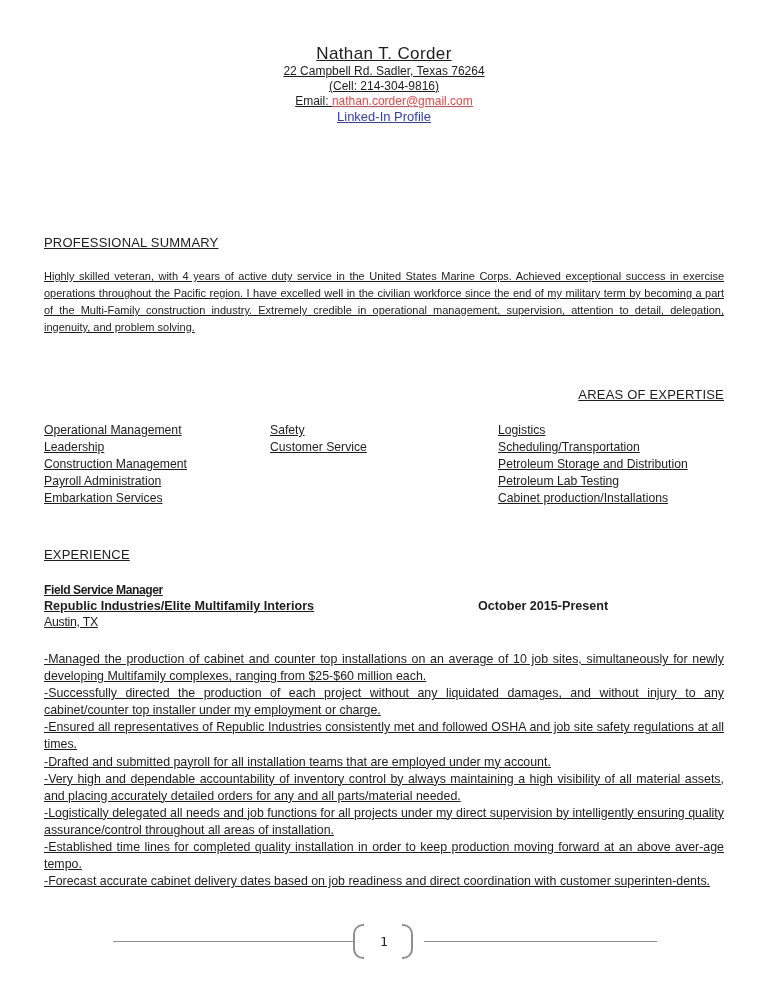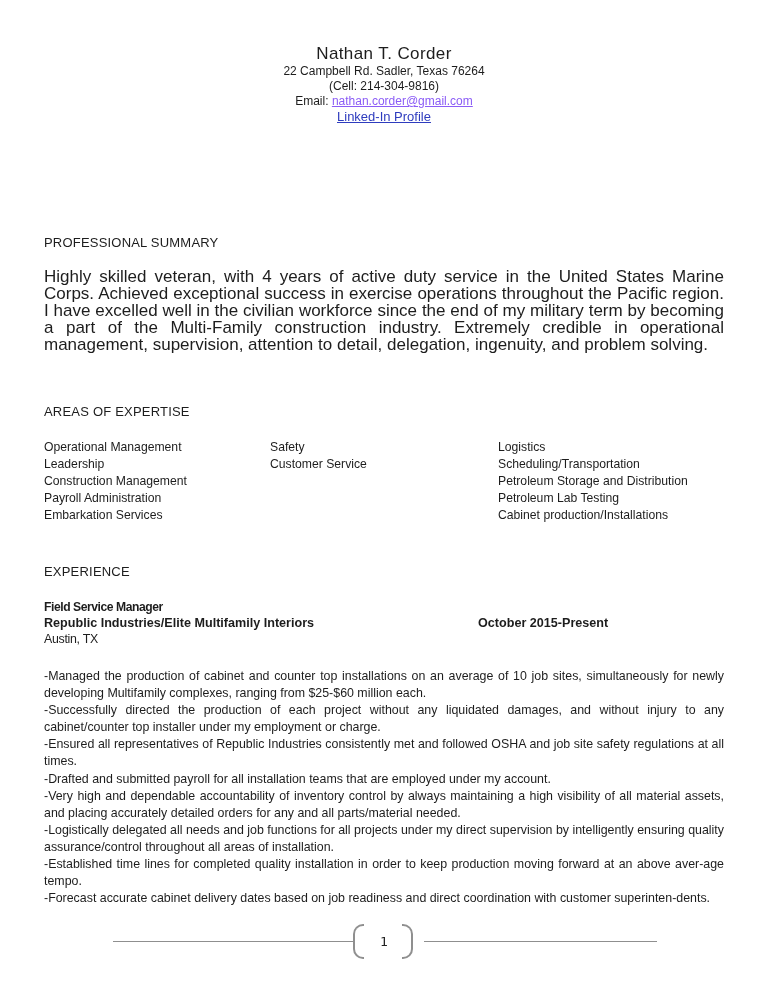--- a/index.html
+++ b/index.html
@@ -8,43 +8,43 @@
     color:#1d1d1d;
     width:768px;
   }
   .page{
     position:relative;
     width:768px;
     height:994px;
     background:#ffffff;
     overflow:hidden;
   }
-  .content{padding:0 44px;}
+  .content{padding:0 44px;text-decoration:underline;}
 
   
   .doc-header{padding-top:44px;text-align:center;}
   .name{font-size:17px;line-height:20px;letter-spacing:.4px;}
   .addr,.phone,.email-line{font-size:12px;line-height:15px;}
   .link{text-decoration:underline;cursor:pointer;}
-  .email-link{color:#8b5cf6;}
+  .email-link{color:#ef4444;}
   .linkedin-line{font-size:13px;line-height:16px;}
   .linkedin-link{color:#2e3cbe;}
 
   
   .sec-heading{
     font-size:13px;line-height:15px;font-weight:400;letter-spacing:.2px;
   }
   .h-summary{margin-top:110px;}
-  .h-expertise{margin-top:51px;}
+  .h-expertise{margin-top:51px;text-align:right;}
   .h-experience{margin-top:40px;}
 
   
   .summary-body{
     margin-top:18px;
-    font-size:17px;line-height:17px;
+    font-size:11px;line-height:17px;
     text-align:justify;
   }
 
   
   .expertise-grid{display:flex;margin-top:20px;}
   .exp-col{display:flex;flex-direction:column;}
   .exp-col-1{width:226px;}
   .exp-col-2{width:228px;}
   .exp-col-3{flex:1;}
   .exp-item{font-size:12.2px;line-height:17px;white-space:nowrap;}

